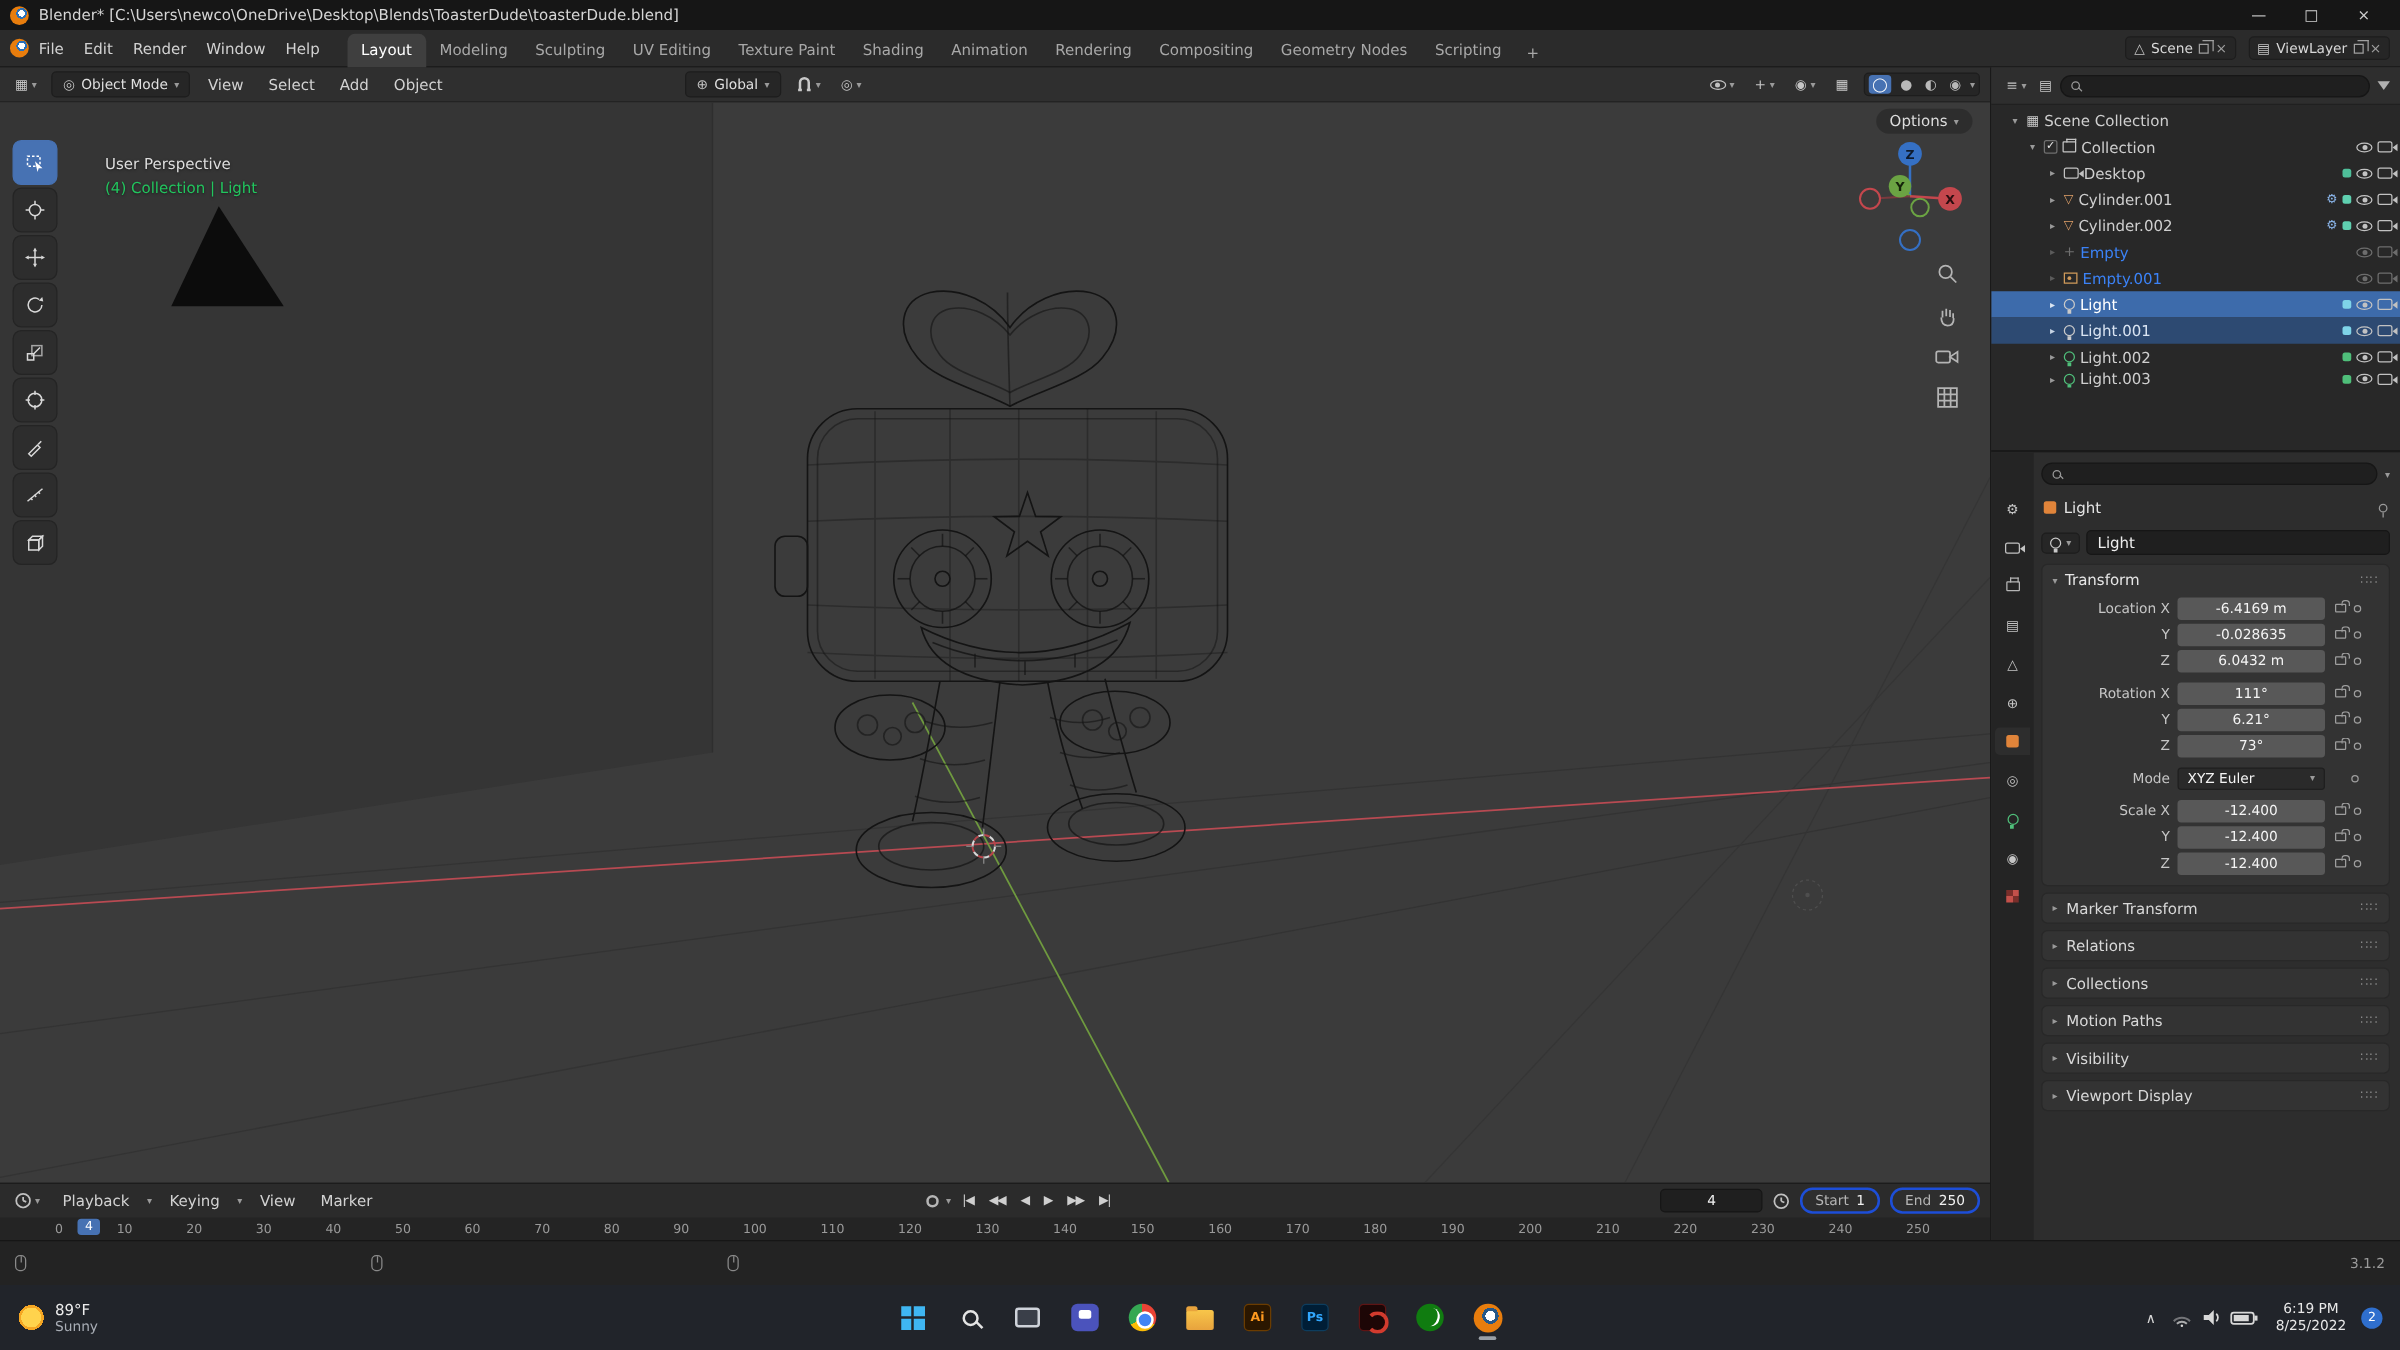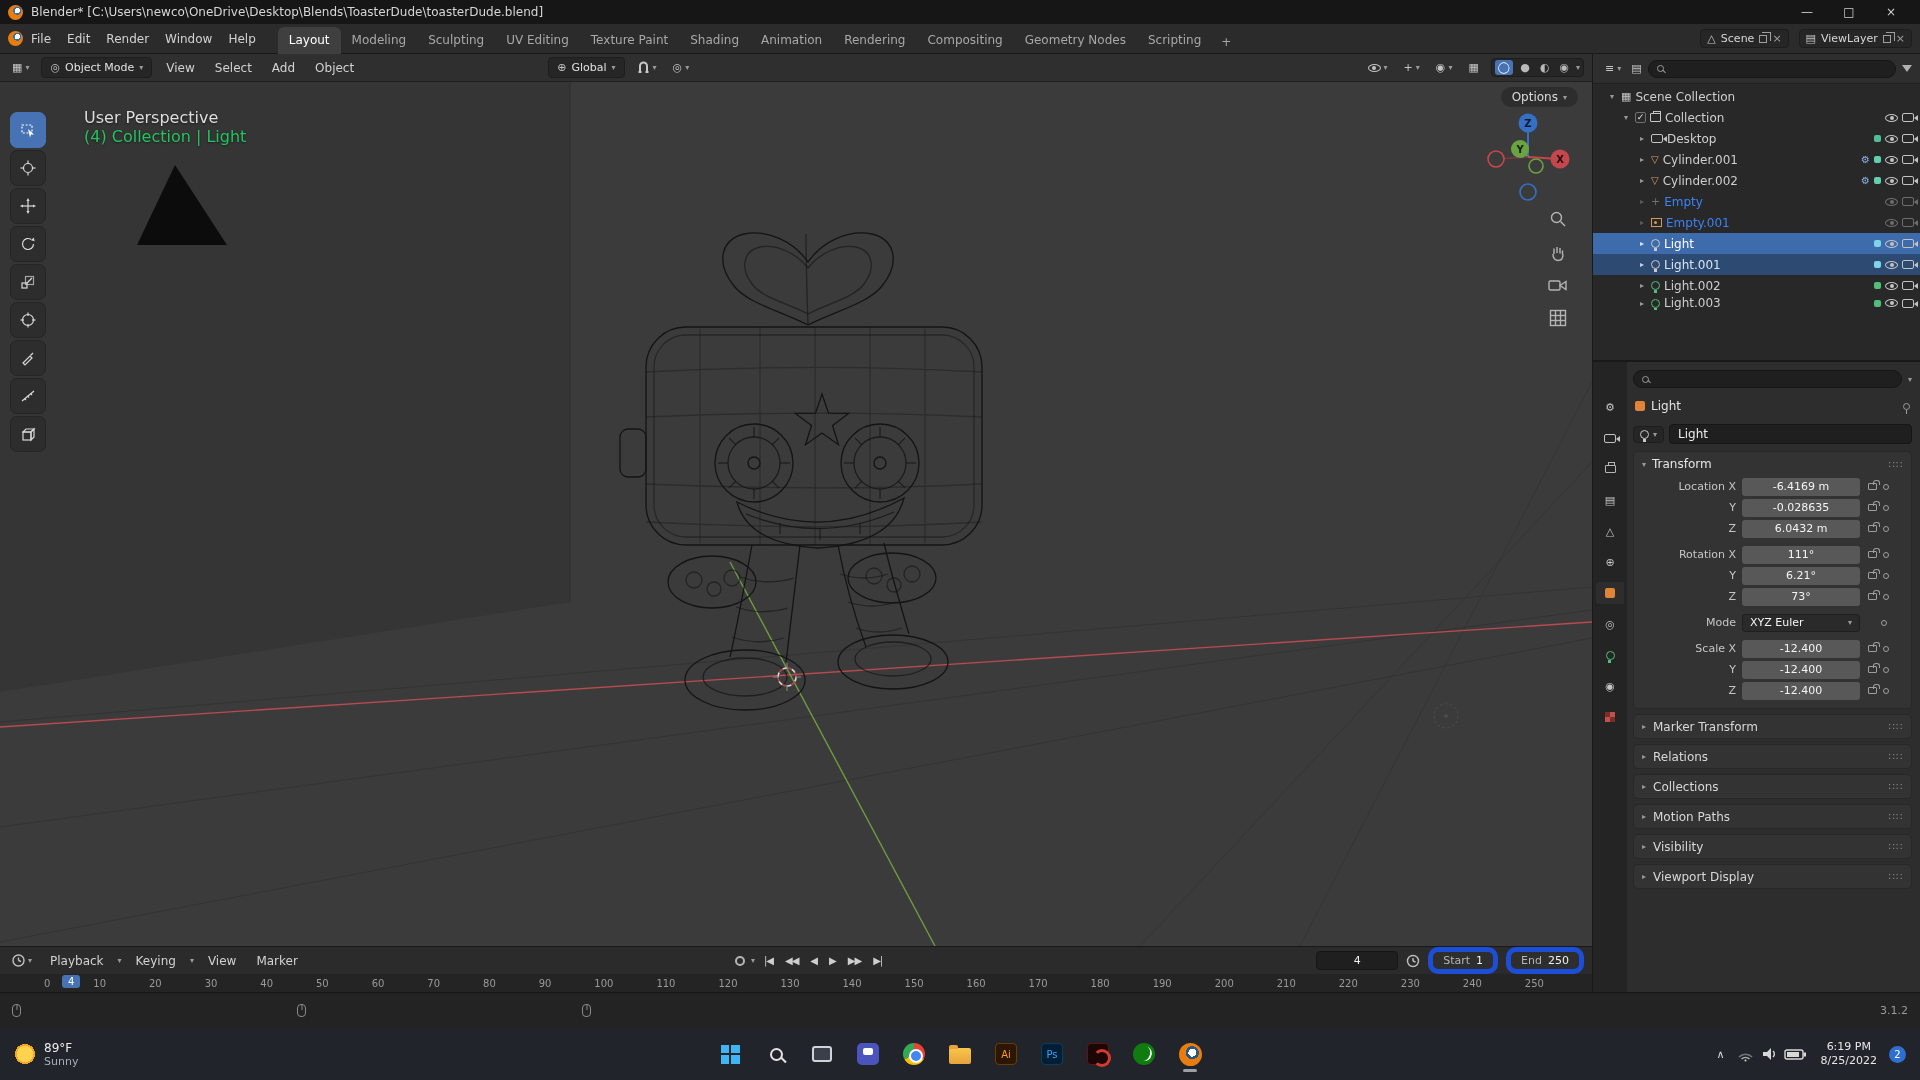--- a/index.html
+++ b/index.html
@@ -41,40 +41,40 @@
 .vmenu{padding:3px 6px;color:#d2d2d2;font-size:12px}
 .hdr-ico{display:flex;align-items:center;gap:3px;padding:2px 4px;border-radius:3px}
 .hdr-right{margin-left:auto;display:flex;align-items:center;gap:8px}
 .shade-group{display:flex;align-items:center;background:#262626;border:1px solid #1d1d1d;border-radius:4px;padding:1px 3px;gap:4px}
 .shade{font-size:11px;color:#b9b9b9;padding:1px 3px;border-radius:3px}
 .shade.active{background:#4772b3;color:#fff}
 
 
 #vp-canvas{flex:1;position:relative;background:#3b3b3b;overflow:hidden;min-height:0}
 #scene-svg{position:absolute;inset:0}
-.vp-overlay{position:absolute;left:84px;top:26px;color:#dedede;font-size:16px;text-shadow:0 1px 2px rgba(0,0,0,.5);line-height:19px;pointer-events:none}
+.vp-overlay{position:absolute;left:84px;top:40px;color:#dedede;font-size:12px;text-shadow:0 1px 2px rgba(0,0,0,.5);line-height:19px;pointer-events:none}
 .vp-overlay .l2{color:#22c55e}
 #options-btn{position:absolute;right:14px;top:5px;display:flex;align-items:center;gap:5px;background:rgba(42,42,42,.75);border-radius:12px;padding:3px 11px;color:#dcdcdc;font-size:12px}
 #toolbar{position:absolute;left:10px;top:30px;display:flex;flex-direction:column;gap:2px}
 .tool-btn{width:36px;height:36px;background:rgba(45,45,45,.92);border:1px solid #242424;border-radius:7px;display:flex;align-items:center;justify-content:center}
 .tool-btn.active{background:#4772b3;border-color:#4772b3}
 .tool-btn svg{stroke:#d8d8d8;fill:none;stroke-width:1.2}
 .tool-btn.active svg{stroke:#fff}
 #nav-gizmo{position:absolute;right:18px;top:26px}
 #side-icons{position:absolute;right:24px;top:128px;display:flex;flex-direction:column;gap:16px;align-items:center}
 #side-icons svg{stroke:#b4b4b4;fill:none;stroke-width:1.4}
 
 
 #timeline{height:46px;background:#2b2b2b;border-top:1px solid #191919;flex:0 0 auto;display:flex;flex-direction:column}
 #tl-header{height:28px;display:flex;align-items:center;gap:8px;padding:0 8px}
 .transport{display:flex;align-items:center;gap:6px;margin:0 auto}
 .tr-btn{color:#cfcfcf;font-size:10px;letter-spacing:-1px;padding:2px 3px}
 .rec-btn{width:10px;height:10px;border:2px solid #b5b5b5;border-radius:50%}
 #frame-field{width:82px;height:19px;background:#1f1f1f;border:1px solid #161616;border-radius:4px;display:flex;align-items:center;justify-content:center;color:#f0f0f0;font-size:11px}
-.pill{display:flex;gap:6px;background:#2e2e2e;border:5px solid #1d4ed8;border-radius:10px;padding:2px 10px;font-size:11px}
+.pill{display:flex;gap:6px;background:#2e2e2e;border:2px solid #1d4ed8;border-radius:10px;padding:2px 10px;font-size:11px}
 .pill .pl{color:#b5b5b5}.pill .pv{color:#f0f0f0}
 #tl-ruler{height:18px;background:#242424;position:relative;display:flex;align-items:center;justify-content:space-between;padding:0 48px 0 44px;font-size:10px;color:#9a9a9a}
 #cur-frame-badge{position:absolute;left:62px;top:1px;background:#4772b3;color:#fff;border-radius:3px;padding:1px 6px;font-size:10px;z-index:2}
 
 
 #outliner{height:308px;display:flex;flex-direction:column;border-bottom:2px solid #191919;background:#282828}
 #ol-header{height:30px;background:#2e2e2e;border-bottom:1px solid #202020;display:flex;align-items:center;gap:6px;padding:0 8px;flex:0 0 auto}
 .search-pill{flex:1;height:18px;background:#1f1f1f;border:1px solid #161616;border-radius:9px;display:flex;align-items:center;gap:5px;padding:0 8px;color:#8a8a8a}
 .i-search{display:inline-block;width:7px;height:7px;border:1.4px solid #9a9a9a;border-radius:50%;position:relative;flex:0 0 auto}
 .i-search::after{content:"";position:absolute;width:4px;height:1.4px;background:#9a9a9a;transform:rotate(45deg);right:-3px;bottom:-1px}
@@ -154,21 +154,21 @@
 .ic-start i{background:#3fb6f2}
 .ic-search{width:13px;height:13px;border:2px solid #e4e4e4;border-radius:50%;position:relative}
 .ic-search::after{content:"";position:absolute;width:7px;height:2px;background:#e4e4e4;transform:rotate(45deg);right:-6px;bottom:-2px}
 .ic-taskview{width:20px;height:16px;border:2px solid #cfd3da;border-radius:3px;position:relative;background:#3a3f49}
 .ic-teams{width:22px;height:22px;border-radius:5px;background:#4b53bc;position:relative}
 .ic-teams::after{content:"";position:absolute;left:6px;top:5px;width:10px;height:7px;border-radius:2px;background:#fff}
 .ic-chrome{width:22px;height:22px;border-radius:50%;background:conic-gradient(#ea4335 0 33%,#fbbc05 0 66%,#34a853 0 100%);position:relative}
 .ic-chrome::after{content:"";position:absolute;left:6px;top:6px;width:10px;height:10px;border-radius:50%;background:#4285f4;border:2px solid #fff}
 .ic-folder{width:22px;height:16px;background:linear-gradient(#f8c64a,#e8a33d);border-radius:2px;position:relative;margin-top:3px}
 .ic-folder::before{content:"";position:absolute;top:-3px;left:0;width:9px;height:4px;background:#e8a33d;border-radius:2px 2px 0 0}
-.adobe{width:22px;height:22px;border-radius:4px;font-size:10px;font-weight:normal;display:flex;align-items:center;justify-content:center}
+.adobe{width:22px;height:22px;border-radius:4px;font-size:10px;font-weight:bold;display:flex;align-items:center;justify-content:center}
 .ic-ai{background:#2b1700;color:#ff9a1f;border:1px solid #6b3c00}
 .ic-ps{background:#001e36;color:#31a8ff;border:1px solid #0d3d5e}
 .ic-red{width:22px;height:22px;border-radius:4px;background:#1d0606;border:1px solid #5e1414;position:relative}
 .ic-red::after{content:"";position:absolute;left:5px;top:5px;width:12px;height:12px;border-radius:50%;border:3px solid #d23b2e;border-left-color:transparent}
 .ic-xbox{width:22px;height:22px;border-radius:50%;background:#107c10;position:relative}
 .ic-xbox::after{content:"";position:absolute;left:4px;top:3px;width:13px;height:15px;border-radius:50%;border-right:2.5px solid #fff;transform:rotate(14deg)}
 .ic-blender{width:23px;height:23px;border-radius:50%;background:radial-gradient(circle at 58% 42%, #ffffff 0 4px, #265787 4px 6.5px, #e87d0d 6.5px)}
 #tb-tray{margin-left:auto;display:flex;align-items:center;gap:12px}
 #clock{text-align:center;color:#e8e8e8;font-size:11px;line-height:14px}
 .badge{min-width:17px;height:17px;border-radius:50%;background:#2f6fce;color:#fff;font-size:10px;display:flex;align-items:center;justify-content:center;padding:0 3px}

